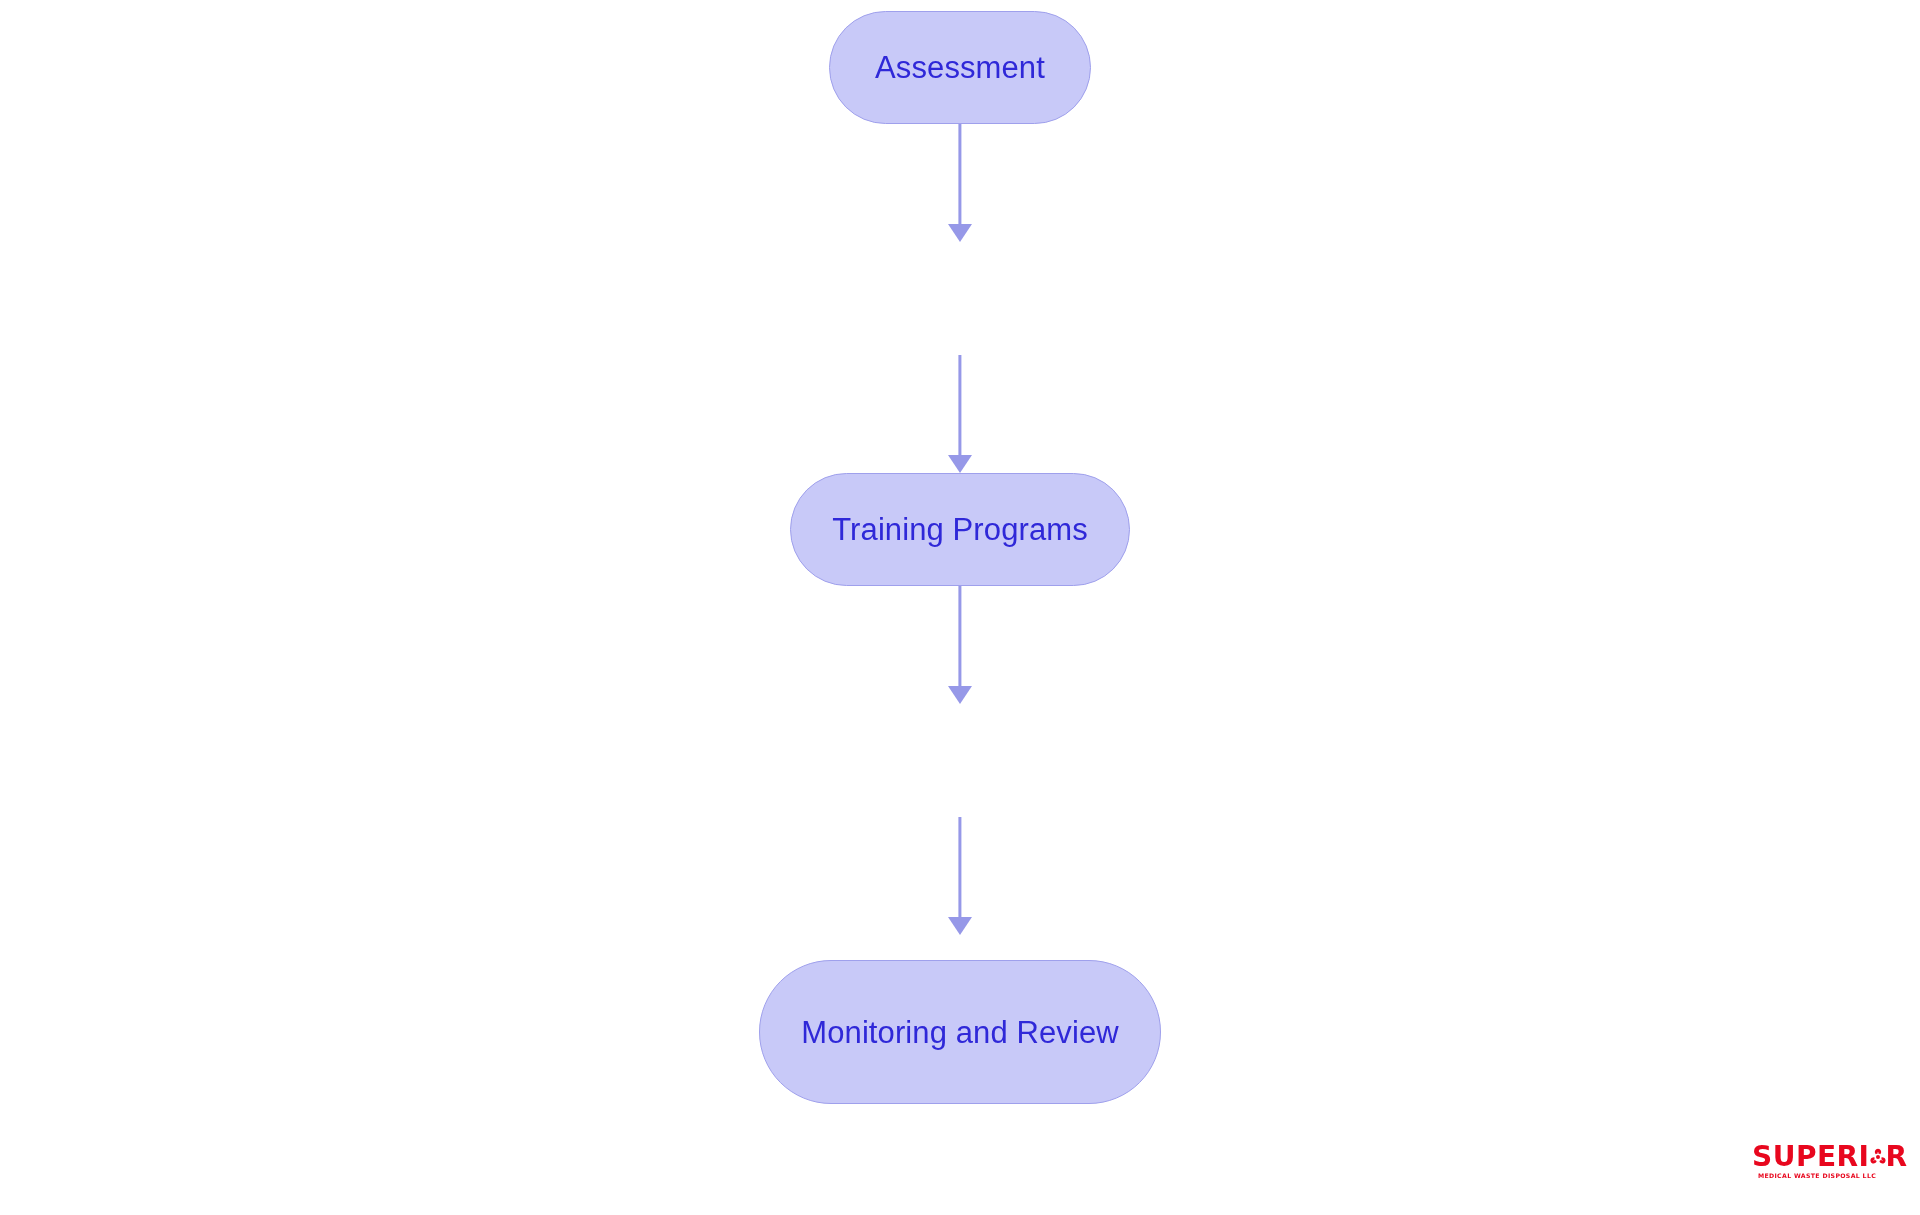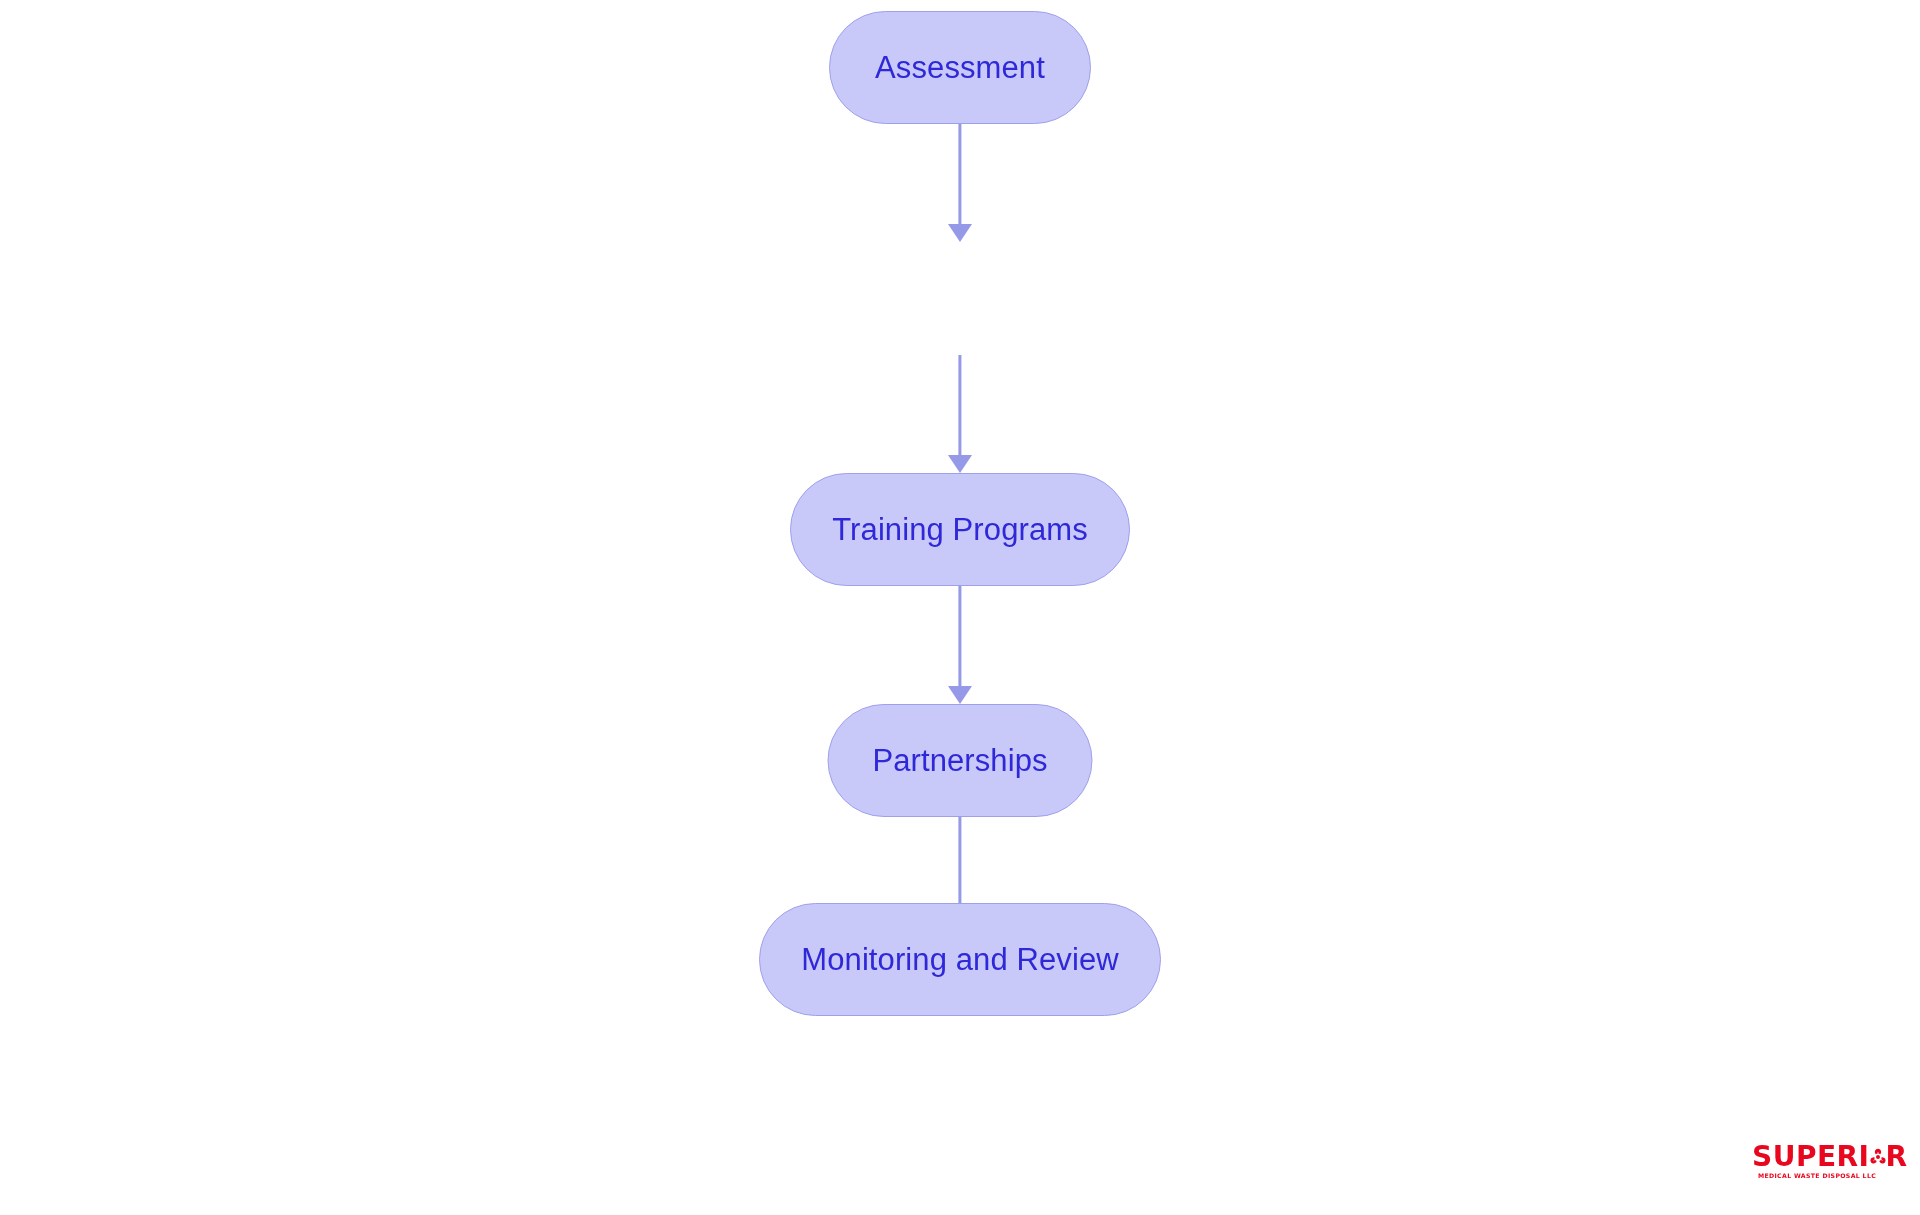--- a/index.html
+++ b/index.html
@@ -58,21 +58,21 @@
     display: block;
     padding: 0 4px;
     text-align: center;
   }
 
   
   .n0 { top: 11px;   height: 113px; width: 262px; }
   .n1 { top: 242px;  height: 113px; width: 402px; }
   .n2 { top: 473px;  height: 113px; width: 340px; }
   .n3 { top: 704px;  height: 113px; width: 265px; }
-  .n4 { top: 903px;  height: 113px; width: 402px; }
+  .n4 { top: 960px;  height: 144px; width: 402px; }
 
   
   .edge {
     position: absolute;
     left: 50%;
     transform: translateX(-50%);
     width: 26px;
   }
   .edge .shaft {
     position: absolute;
@@ -174,23 +174,20 @@
 
     <div class="node n2">
       <span class="node-label">Training Programs</span>
     </div>
 
     <div class="edge e2">
       <div class="shaft"></div>
       <div class="head"></div>
     </div>
 
-    <div class="node n3">
-      <span class="node-label">Partnerships</span>
-    </div>
 
     <div class="edge e3">
       <div class="shaft"></div>
       <div class="head"></div>
     </div>
 
     <div class="node n4">
       <span class="node-label">Monitoring and Review</span>
     </div>
 

